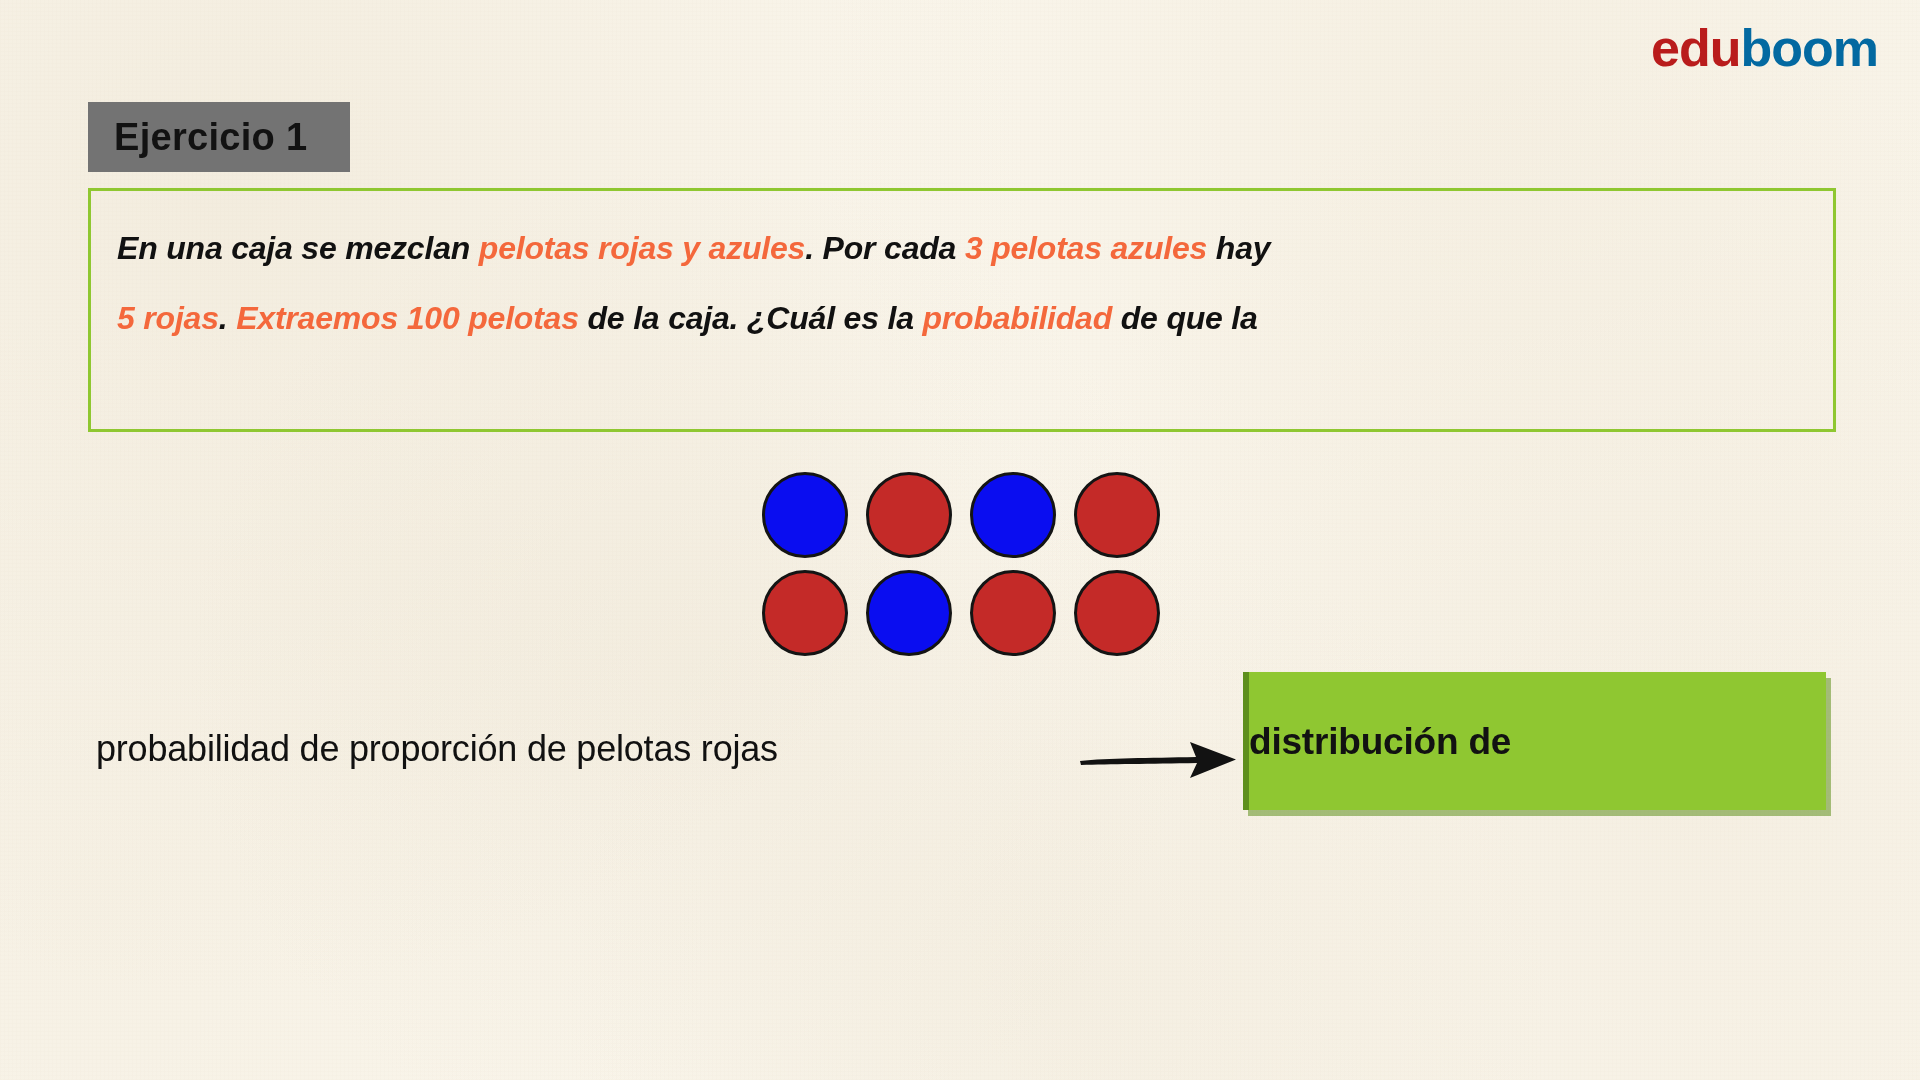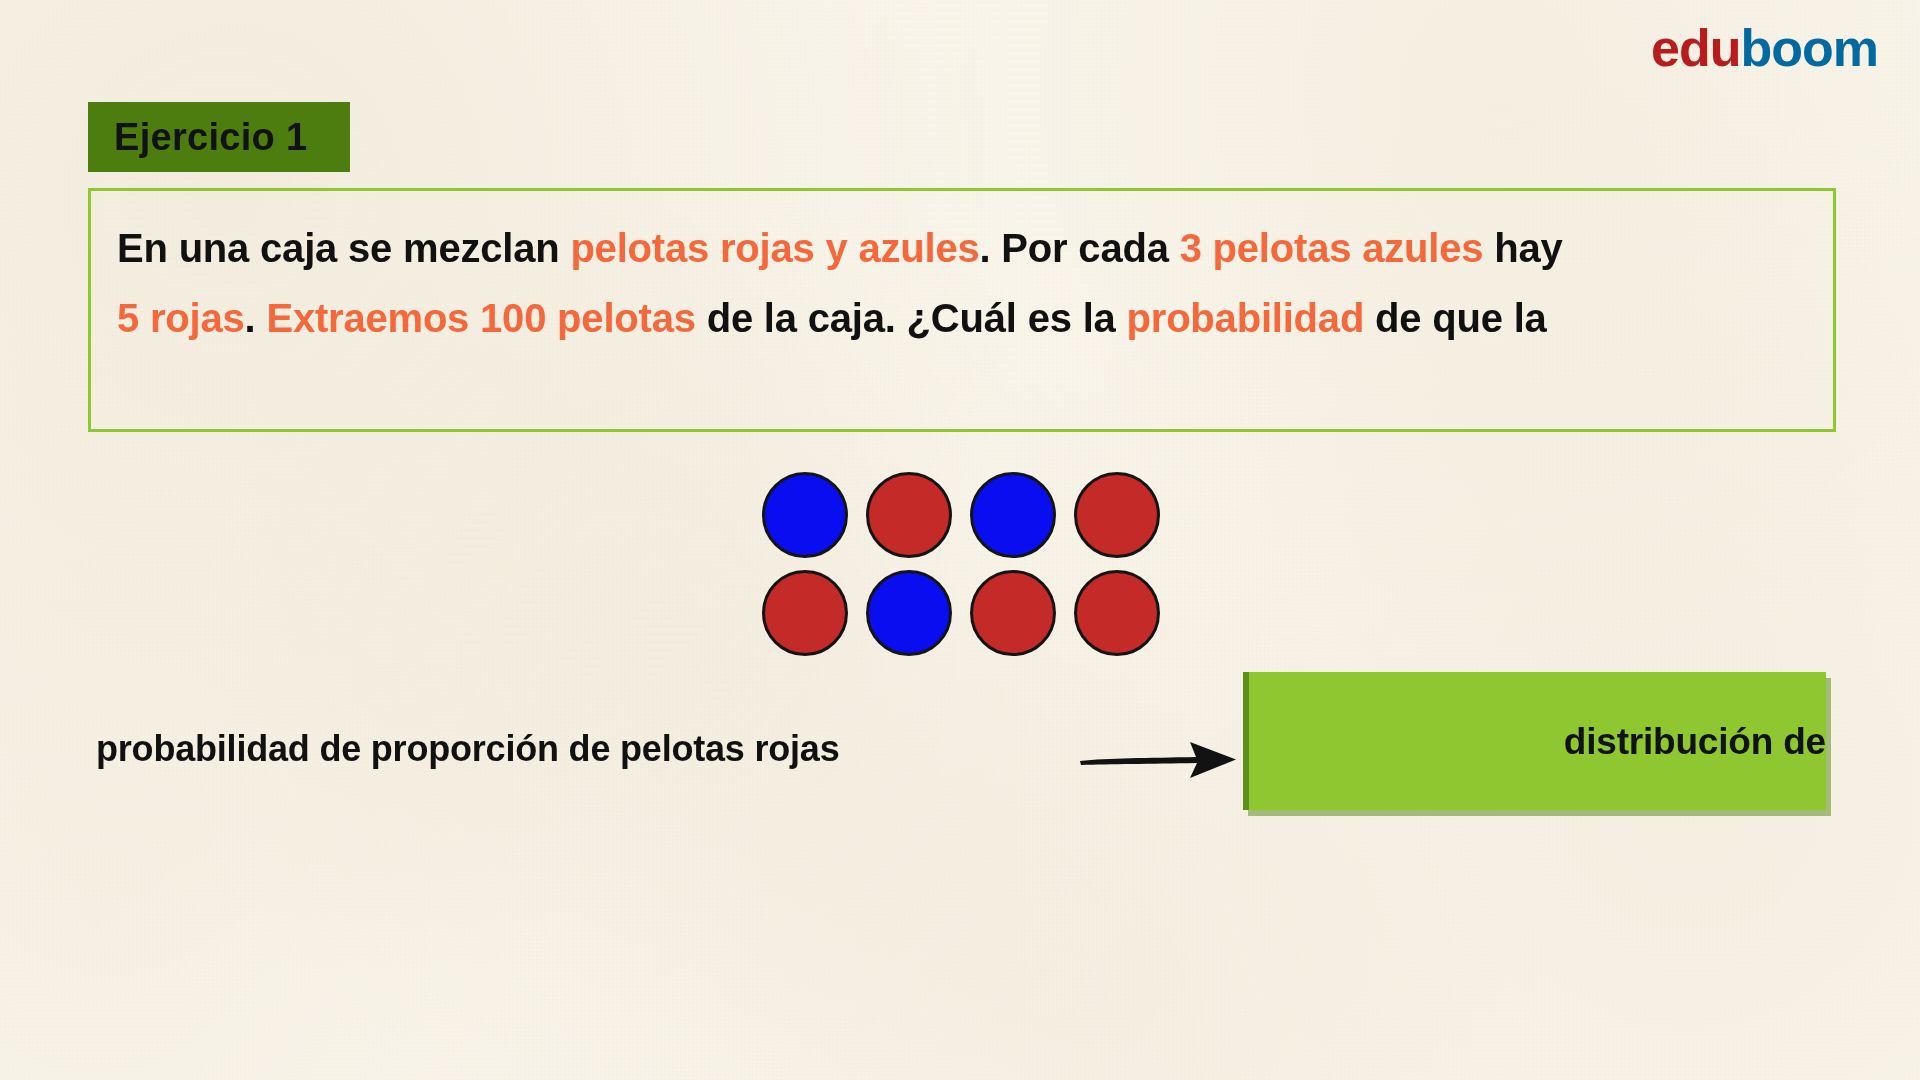--- a/index.html
+++ b/index.html
@@ -47,21 +47,21 @@
   }
   #logo .edu  { color: #b91c1c; }
   #logo .boom { color: #0369a1; }
 
   
   #exercise-badge {
     left: 88px;
     top: 102px;
     width: 262px;
     height: 70px;
-    background: #4d7c0f;
+    background: #737373;
     display: flex;
     align-items: center;
     padding-left: 26px;
     box-sizing: border-box;
   }
   #exercise-badge .label {
     color: #121212;
     font-size: 38px;
     font-weight: bold;
     letter-spacing: 0.3px;
@@ -72,26 +72,27 @@
   #question-box {
     left: 88px;
     top: 188px;
     width: 1748px;
     min-height: 244px;
     border: 3px solid #8fc731;
     box-sizing: border-box;
     padding: 22px 26px 18px 26px;
   }
   .q-line {
-    font-size: 40px;
+    font-size: 32px;
     font-weight: bold;
     color: #111111;
     line-height: 70px;
     white-space: nowrap;
     letter-spacing: -0.2px;
+    font-style: italic;
   }
   .hl { color: #f4683c; }
 
   
   #balls-grid {
     left: 762px;
     top: 472px;
     display: grid;
     grid-template-columns: repeat(4, 86px);
     grid-template-rows: repeat(2, 86px);
@@ -106,21 +107,21 @@
     box-sizing: border-box;
   }
   .ball.red  { background: #c42a28; }
   .ball.blue { background: #0a0df0; }
 
   
   #relation-label {
     left: 96px;
     top: 728px;
     font-size: 36px;
-    font-weight: bold;
+    font-weight: normal;
     color: #111111;
     white-space: nowrap;
     letter-spacing: -0.2px;
   }
   #arrow-right {
     left: 1078px;
     top: 736px;
     width: 160px;
     height: 48px;
   }
@@ -128,21 +129,21 @@
     left: 1243px;
     top: 672px;
     width: 583px;
     height: 138px;
     background: #8fc731;
     border-left: 6px solid #5e8f1d;
     box-shadow: 5px 6px 0 rgba(94,143,29,0.55);
     box-sizing: border-box;
     display: flex;
     flex-direction: column;
-    align-items: flex-end;
+    align-items: flex-start;
     justify-content: center;
   }
   #result-box .r-line {
     color: #121212;
     font-size: 37px;
     font-weight: bold;
     line-height: 61px;
     white-space: nowrap;
     letter-spacing: -0.2px;
   }

